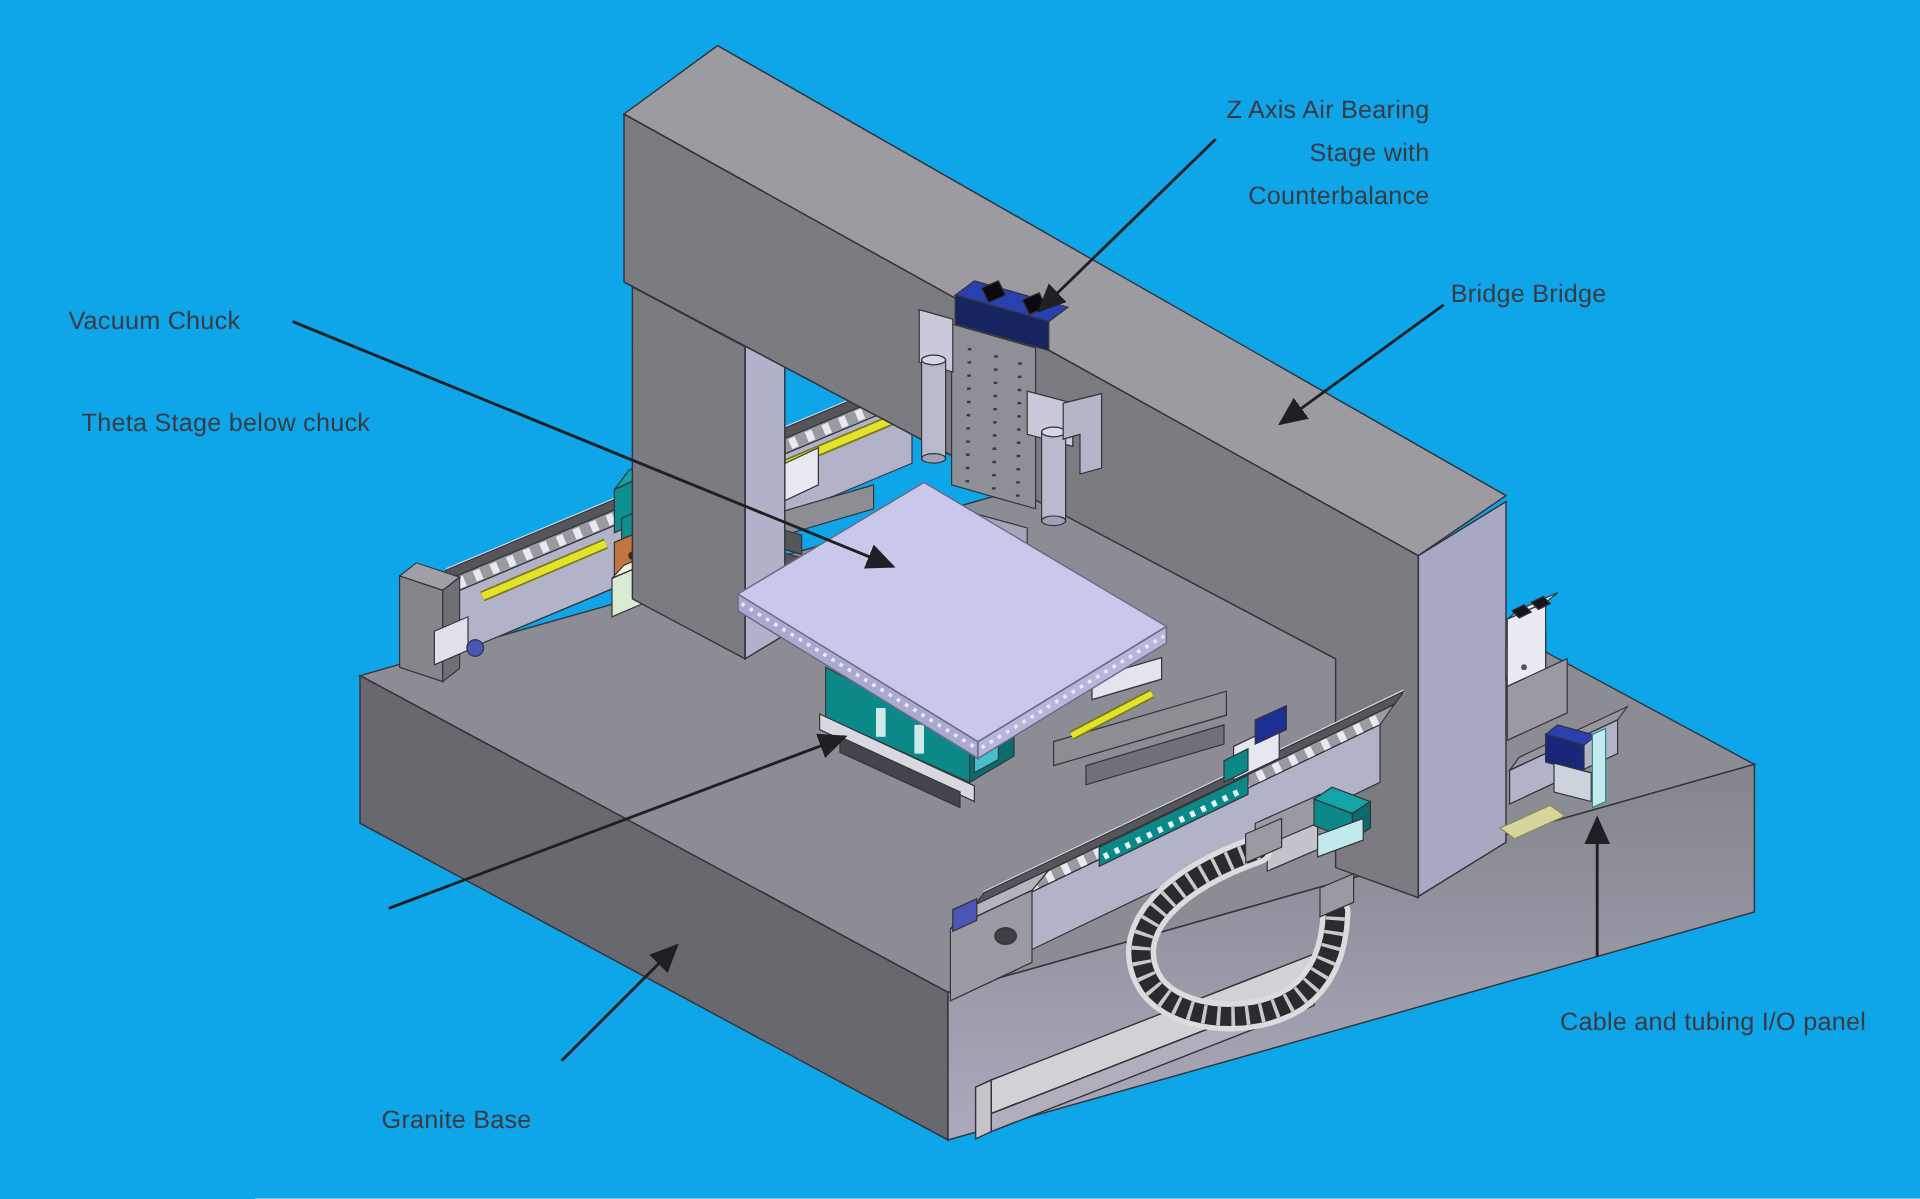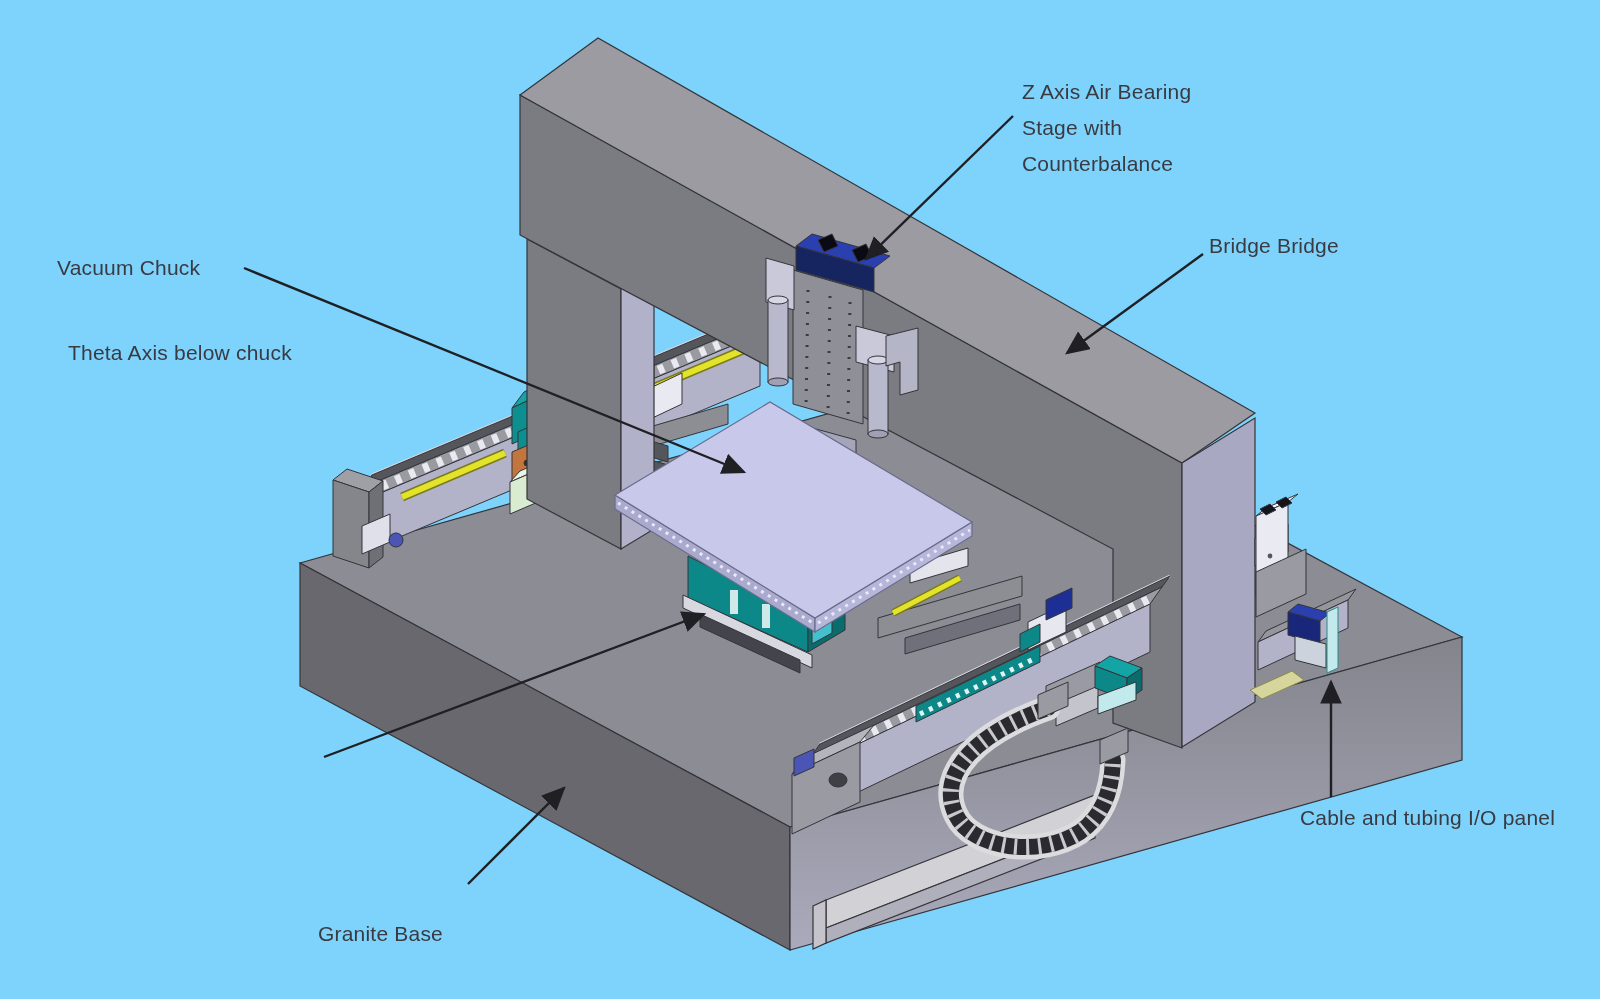--- a/index.html
+++ b/index.html
@@ -1,18 +1,19 @@
 <!DOCTYPE html>
 <html><head>
 <meta charset="utf-8">
 <style>
   html,body{margin:0;padding:0;background:#ffffff;}
   .stage{
-    position:relative;width:1600px;height:999px;background:#7dd3fc;overflow:hidden;
+    position:relative;width:1600px;height:999px;background:#0ea5e9;overflow:hidden;
     font-family:"Liberation Sans", sans-serif;
+    text-align:right;
   }
   .machine-svg{position:absolute;left:0;top:0;}
   .callout{
     position:absolute;color:#3a3a42;font-size:21px;line-height:36px;
     font-weight:400;letter-spacing:0.2px;white-space:nowrap;
   }
   .callout span{display:block;}
 </style>
 </head>
 <body>
@@ -232,25 +233,25 @@
 
 <div class="callout" style="left:1209px;top:228px">
   <span>Bridge Bridge</span>
 </div>
 
 <div class="callout" style="left:57px;top:250px">
   <span>Vacuum Chuck</span>
 </div>
 
 <div class="callout" style="left:68px;top:334px;line-height:38px">
-  <span>Theta Axis below chuck</span>
+  <span>Theta Stage below chuck</span>
 </div>
 
 
 <div class="callout" style="left:318px;top:916px">
   <span>Granite Base</span>
 </div>
 
-<div class="callout" style="left:1300px;top:800px">
+<div class="callout" style="left:1300px;top:834px">
   <span>Cable and tubing I/O panel</span>
 </div>
 
 </div>
 
 </body></html>

